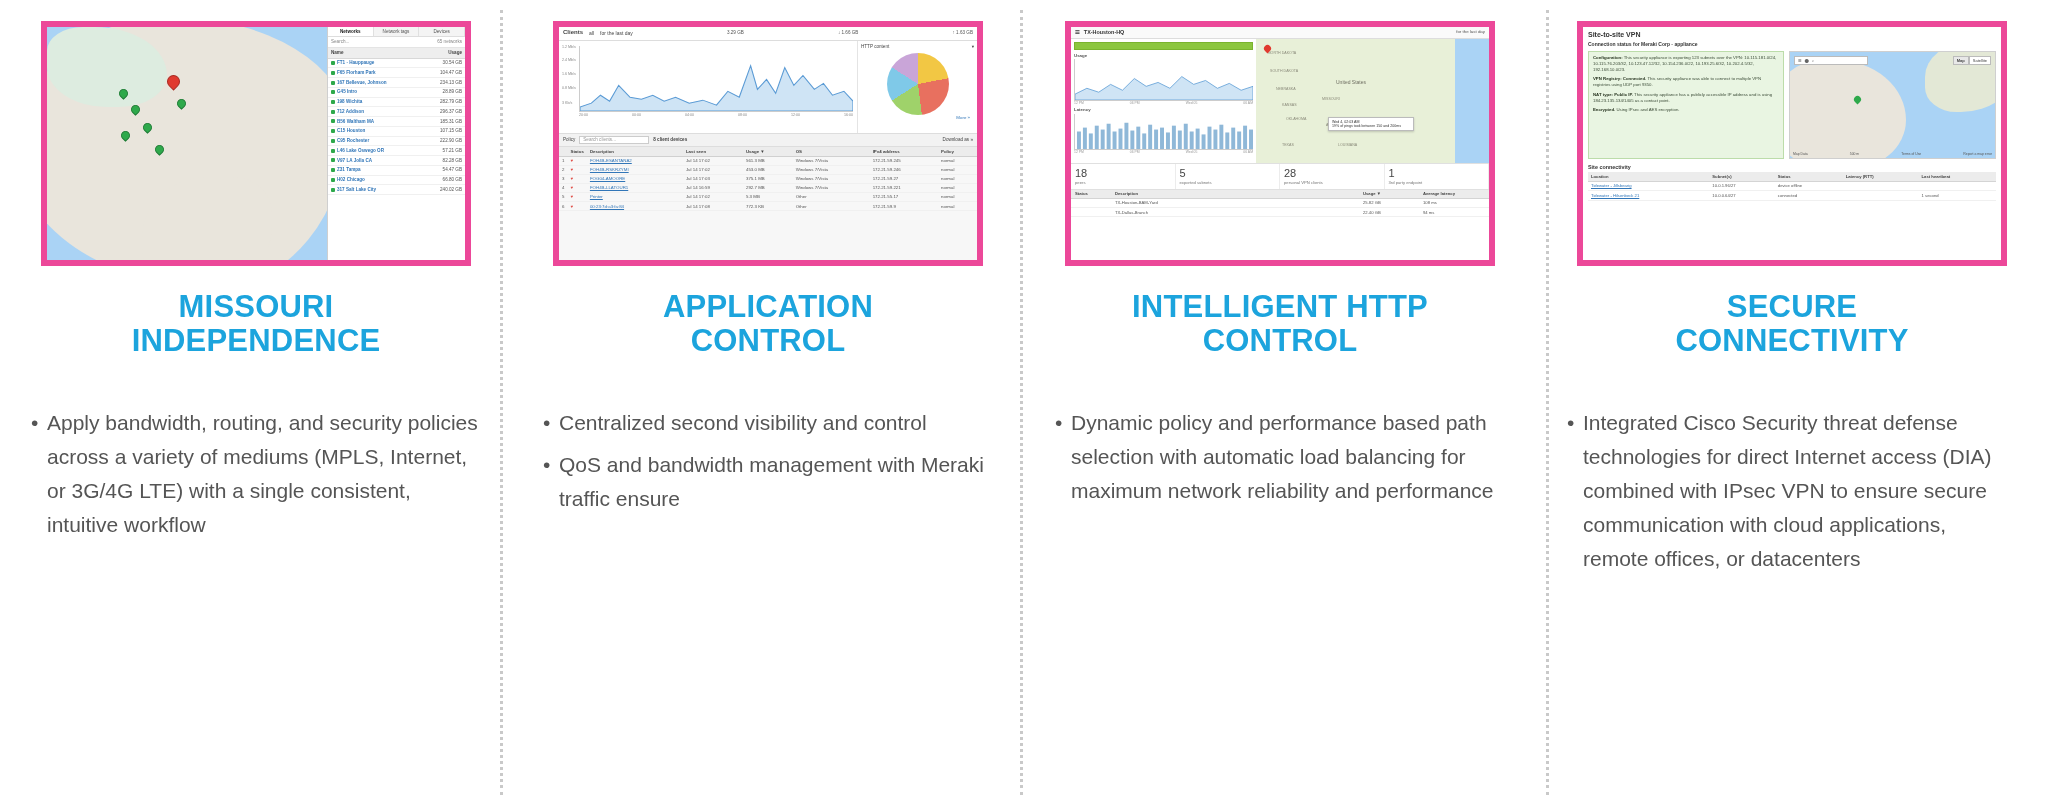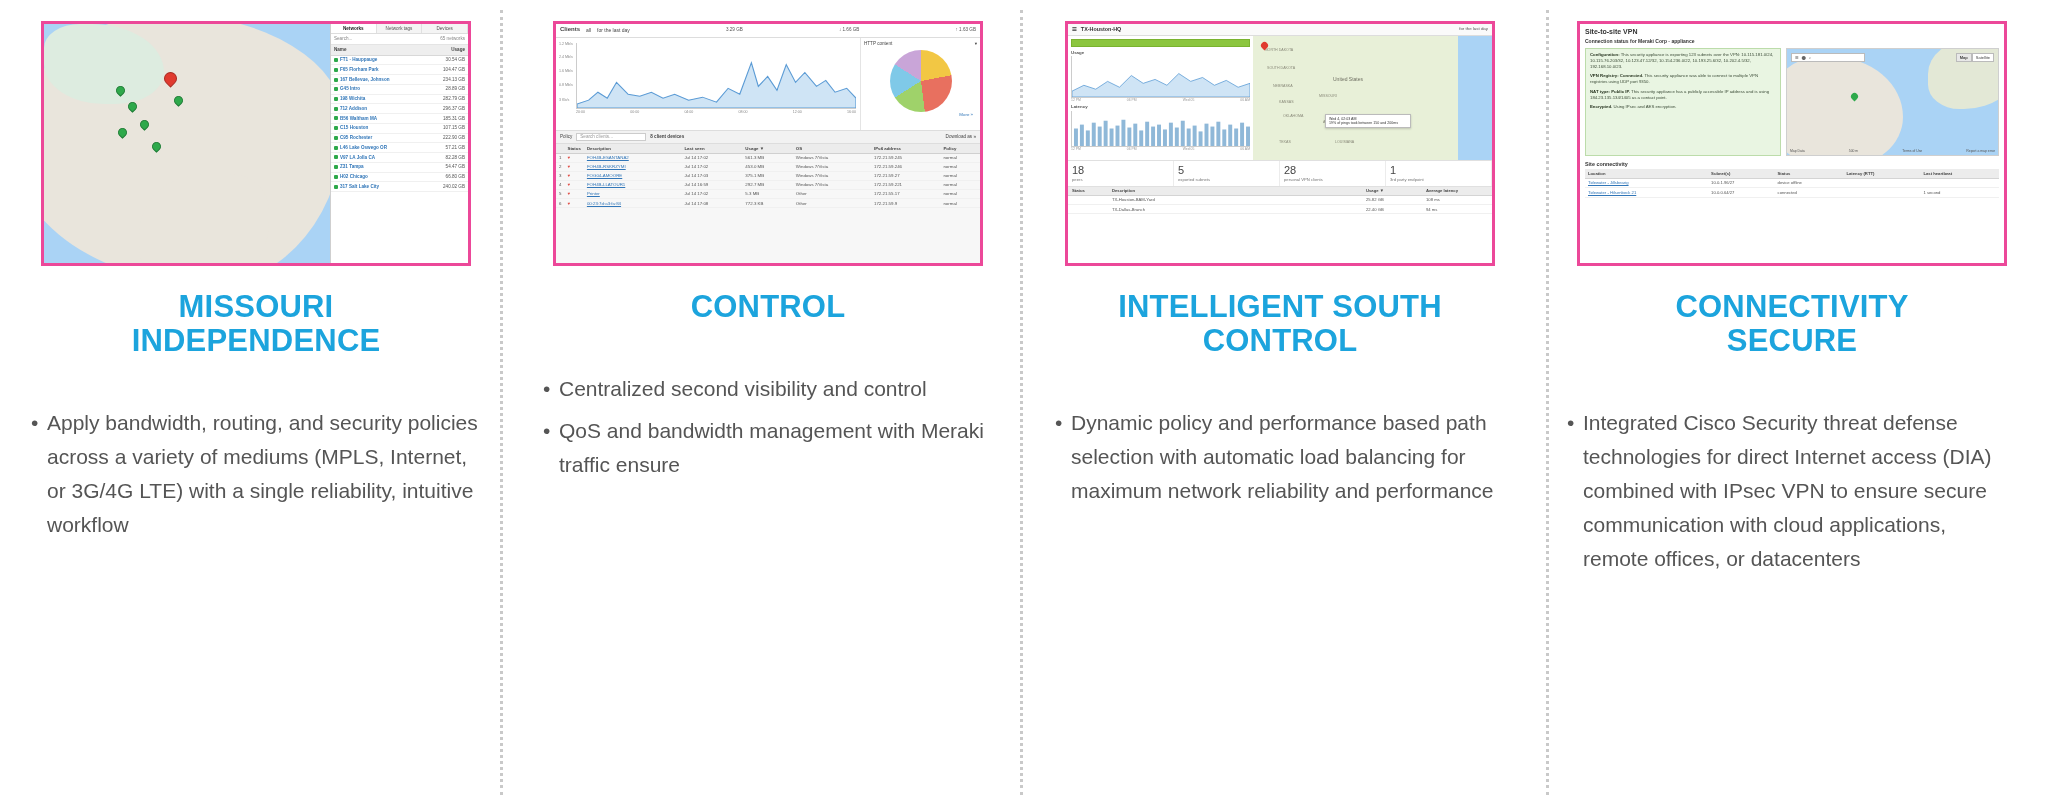--- a/index.html
+++ b/index.html
@@ -38,21 +38,21 @@
     width: 430px;
     height: 250px;
     margin: 18px auto 0 auto;
     display: flex;
     align-items: center;
     justify-content: center;
   }
   .thumb {
     width: 430px;
     height: 245px;
-    border: 3px solid #ec4899;
+    border: 6px solid #ec4899;
     background: #ffffff;
     overflow: hidden;
     position: relative;
     font-size: 5px;
     line-height: 1.25;
     color: #333;
   }
 
   .title {
     margin: 22px auto 0 auto;
@@ -418,21 +418,21 @@
     </div>
 
     <div class="title">
       <span class="ln">MISSOURI</span>
       <span class="ln">INDEPENDENCE</span>
     </div>
 
     <div class="bullets">
       <div class="bullet">
         <span class="dot">•</span>
-        <span class="txt">Apply bandwidth, routing, and security policies across a variety of mediums (MPLS, Internet, or 3G/4G LTE) with a single reliability, intuitive workflow</span>
+        <span class="txt">Apply bandwidth, routing, and security policies across a variety of mediums (MPLS, Internet, or 3G/4G LTE) with a single consistent, intuitive workflow</span>
       </div>
     </div>
   </div>
 
   <div class="col">
     <div class="thumb-wrap">
       <div class="thumb t2">
         <div class="top">
           <span class="b">Clients</span>
           <span>all</span>
@@ -548,20 +548,21 @@
             <td>Other</td>
             <td>172.21.59.9</td>
             <td>normal</td>
           </tr>
         </tbody>
           </table>
       </div>
     </div>
 
     <div class="title">
+      <span class="ln">APPLICATION</span>
       <span class="ln">CONTROL</span>
     </div>
 
     <div class="bullets shift">
       <div class="bullet">
         <span class="dot">•</span>
         <span class="txt">Centralized second visibility and control</span>
       </div>
       <div class="bullet">
         <span class="dot">•</span>
@@ -693,21 +694,21 @@
             <td>TX-Dallas-Branch</td>
             <td>22.40 GB</td>
             <td>94 ms</td>
           </tr>
         </tbody>
           </table>
       </div>
     </div>
 
     <div class="title">
-      <span class="ln">INTELLIGENT SOUTH</span>
+      <span class="ln">INTELLIGENT HTTP</span>
       <span class="ln">CONTROL</span>
     </div>
 
     <div class="bullets">
       <div class="bullet">
         <span class="dot">•</span>
         <span class="txt">Dynamic policy and performance based path selection with automatic load balancing for maximum network reliability and performance</span>
       </div>
     </div>
   </div>
@@ -780,22 +781,22 @@
             <td>connected</td>
             <td></td>
             <td>1 second</td>
           </tr>
         </tbody>
           </table>
       </div>
     </div>
 
     <div class="title">
+      <span class="ln">SECURE</span>
       <span class="ln">CONNECTIVITY</span>
-      <span class="ln">SECURE</span>
     </div>
 
     <div class="bullets">
       <div class="bullet">
         <span class="dot">•</span>
         <span class="txt">Integrated Cisco Security threat defense technologies for direct Internet access (DIA) combined with IPsec VPN to ensure secure communication with cloud applications, remote offices, or datacenters</span>
       </div>
     </div>
   </div>
 

